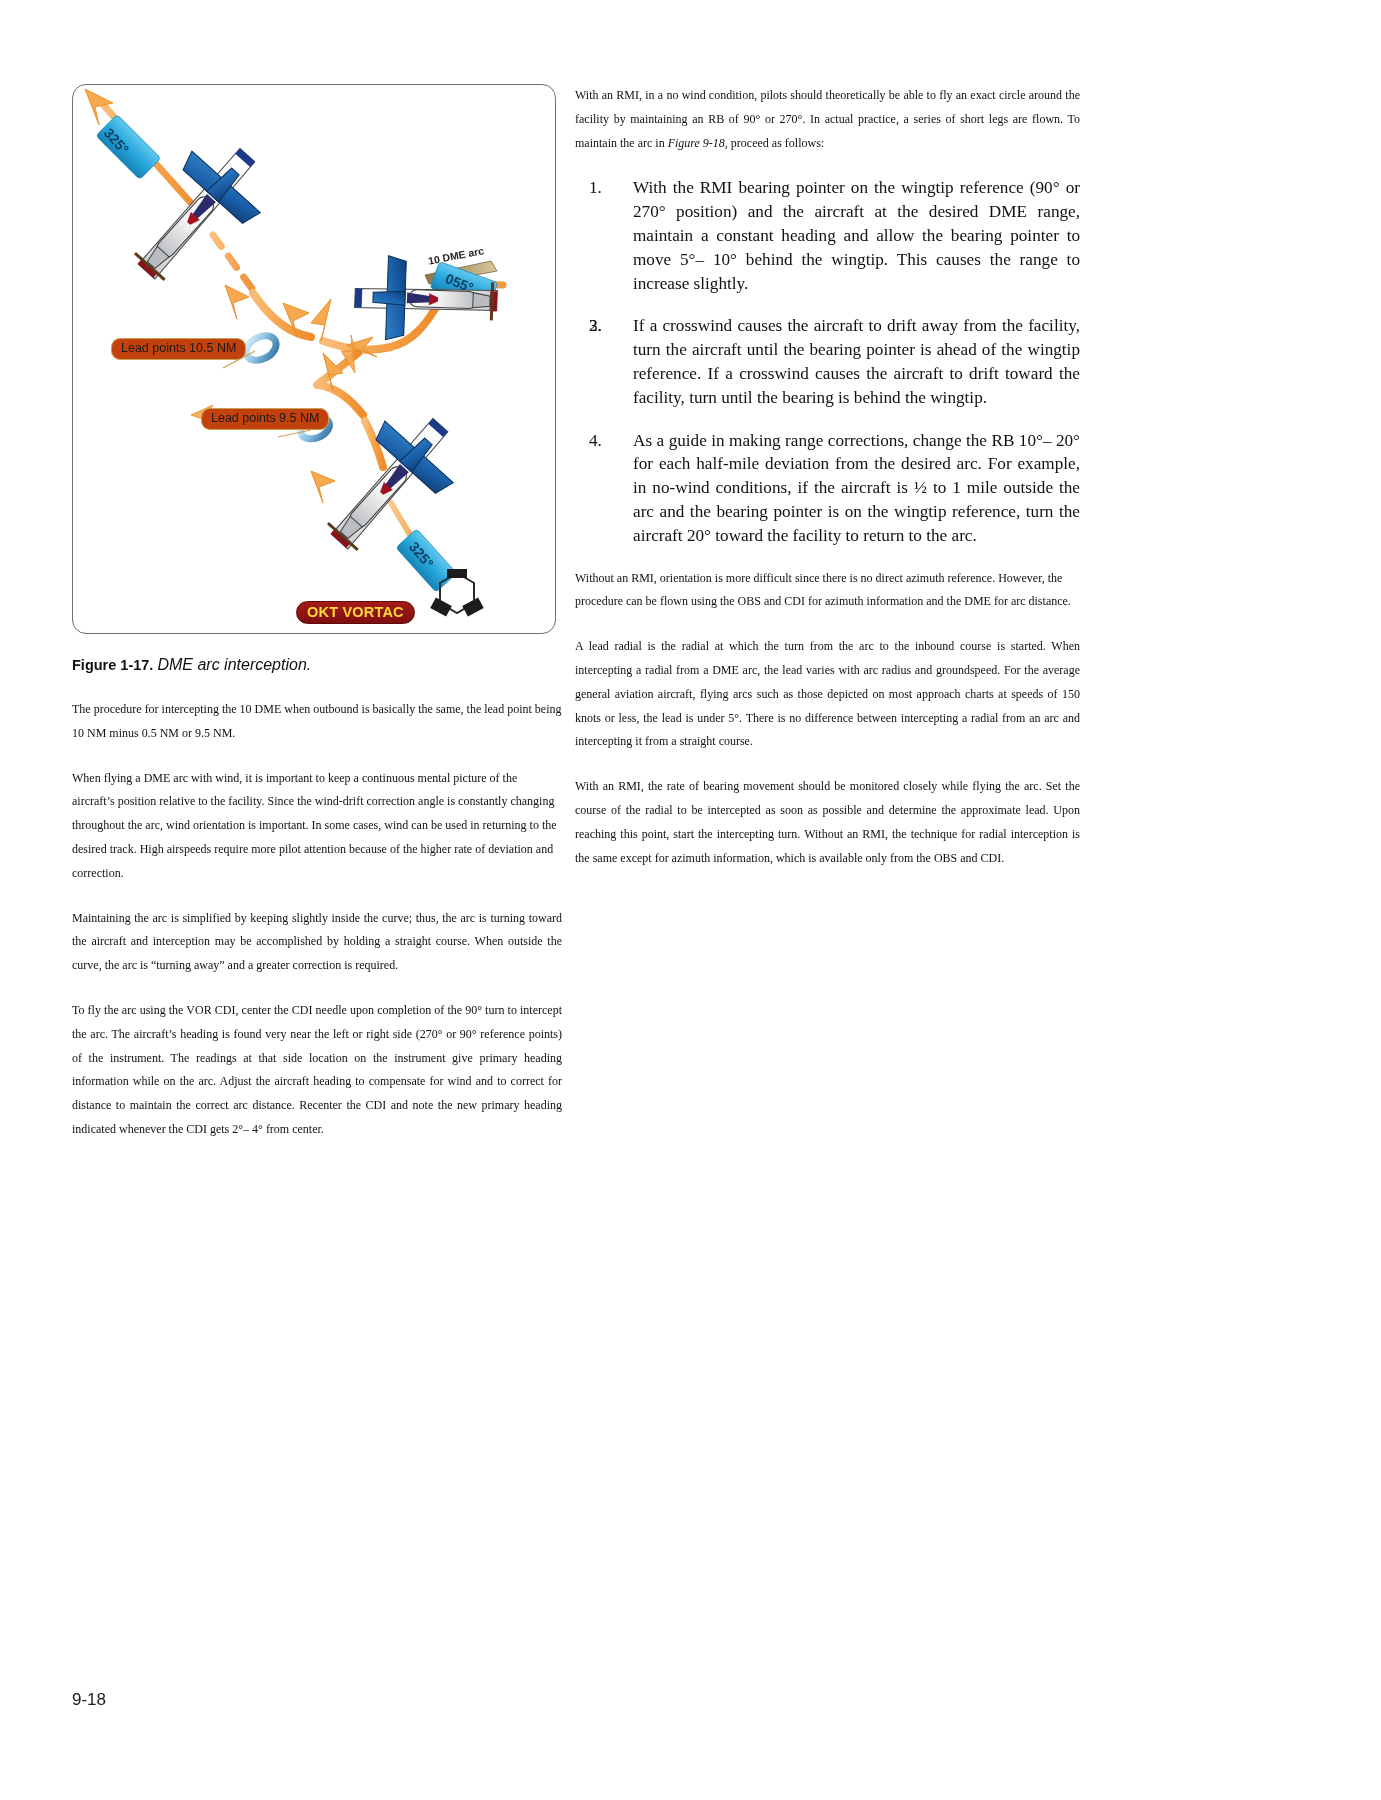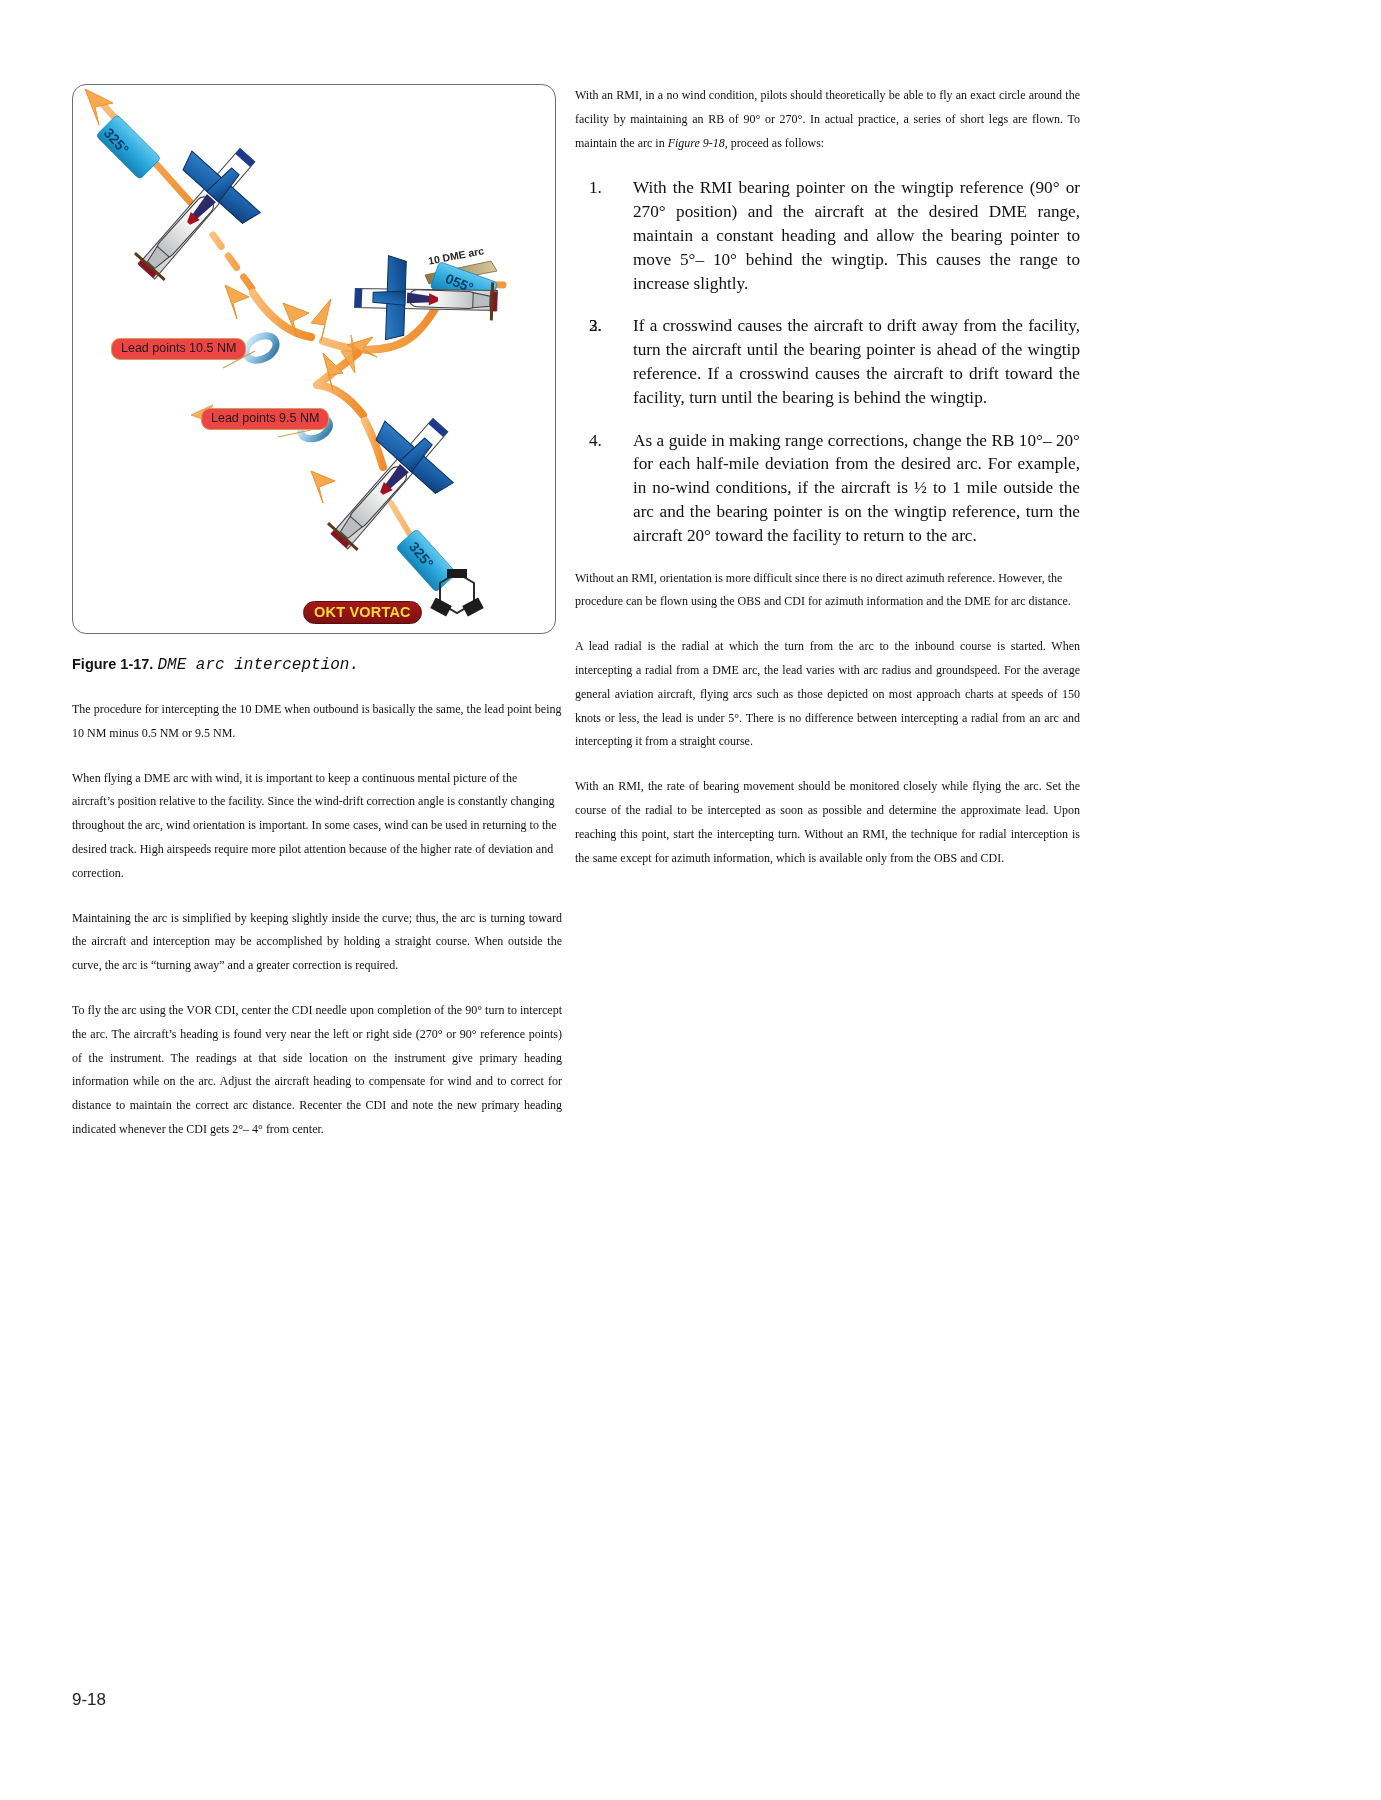--- a/index.html
+++ b/index.html
@@ -31,36 +31,36 @@
     border:1.4px solid #6f6f6f;
     border-radius:14px;
     box-sizing:border-box;
     background:#ffffff;
     overflow:hidden;
   }
   .fig-svg{position:absolute;left:0;top:0;width:484px;height:550px;}
 
   .callout{
     position:absolute;
-    background:#ef4444;
+    background:#c2410c;
     border:1px solid #c9a255;
     border-radius:9px;
     font-family:"Liberation Sans", sans-serif;
     font-size:12.5px;
     color:#1a1a1a;
     padding:3px 9px 4px 9px;
     white-space:nowrap;
     line-height:1.05;
   }
   .callout.c1{left:38px;top:253px;}
   .callout.c2{left:80px;top:323px;margin-left:48px;}
 
   .vortac-label{
     position:absolute;
-    left:230px;top:516px;
+    left:223px;top:516px;
     background:#8d1414;
     background:linear-gradient(#a51b18,#7d0f0f);
     border:1.2px solid #5e0a0a;
     border-radius:13px;
     color:#ffd83a;
     font-family:"Liberation Sans", sans-serif;
     font-weight:bold;
     font-size:14.5px;
     letter-spacing:0.2px;
     padding:2px 10px 3px 10px;
@@ -89,21 +89,21 @@
   }
 
   .fig-caption{
     margin-top:22px;
     font-family:"Liberation Sans", sans-serif;
     font-size:14.5px;
     color:#111;
   }
   .fig-caption .fc-num{font-weight:bold;}
   .fig-caption .fc-title{
-    font-family:Liberation Mono, monospace;
+    font-family:Liberation Sans, sans-serif;
     font-style:italic;
     font-size:16px;
     margin-top:28px;
   }
 
   
   p.body{
     margin:0 0 21px 0;
     font-size:12px;
     line-height:23.8px;

